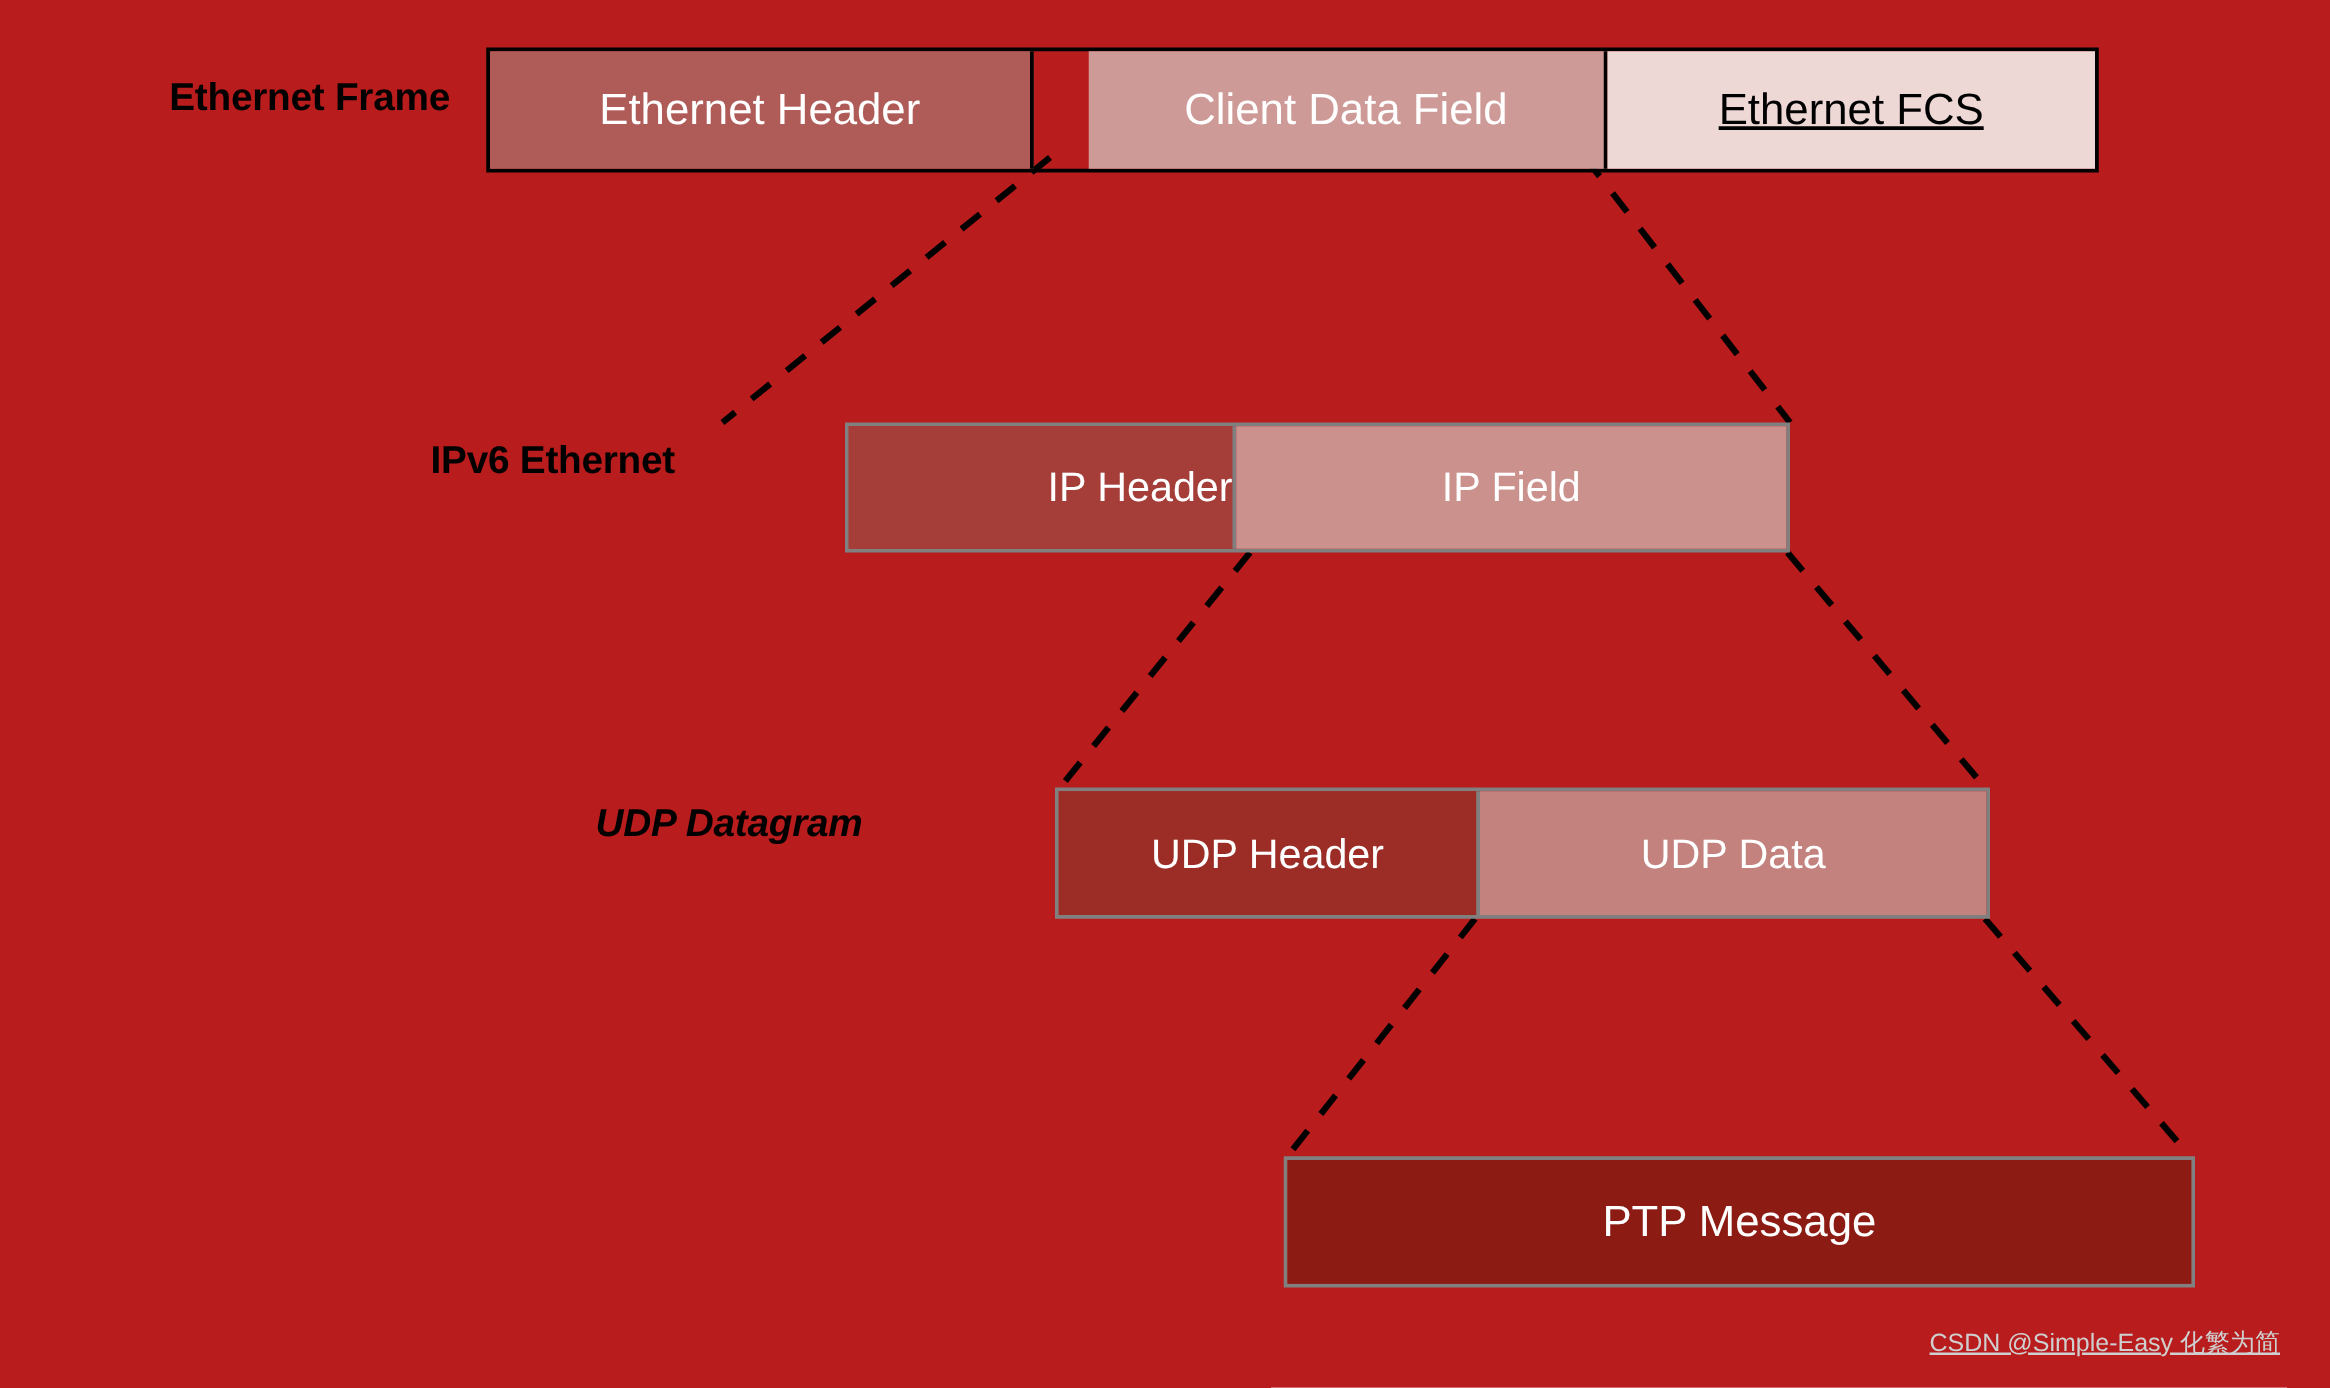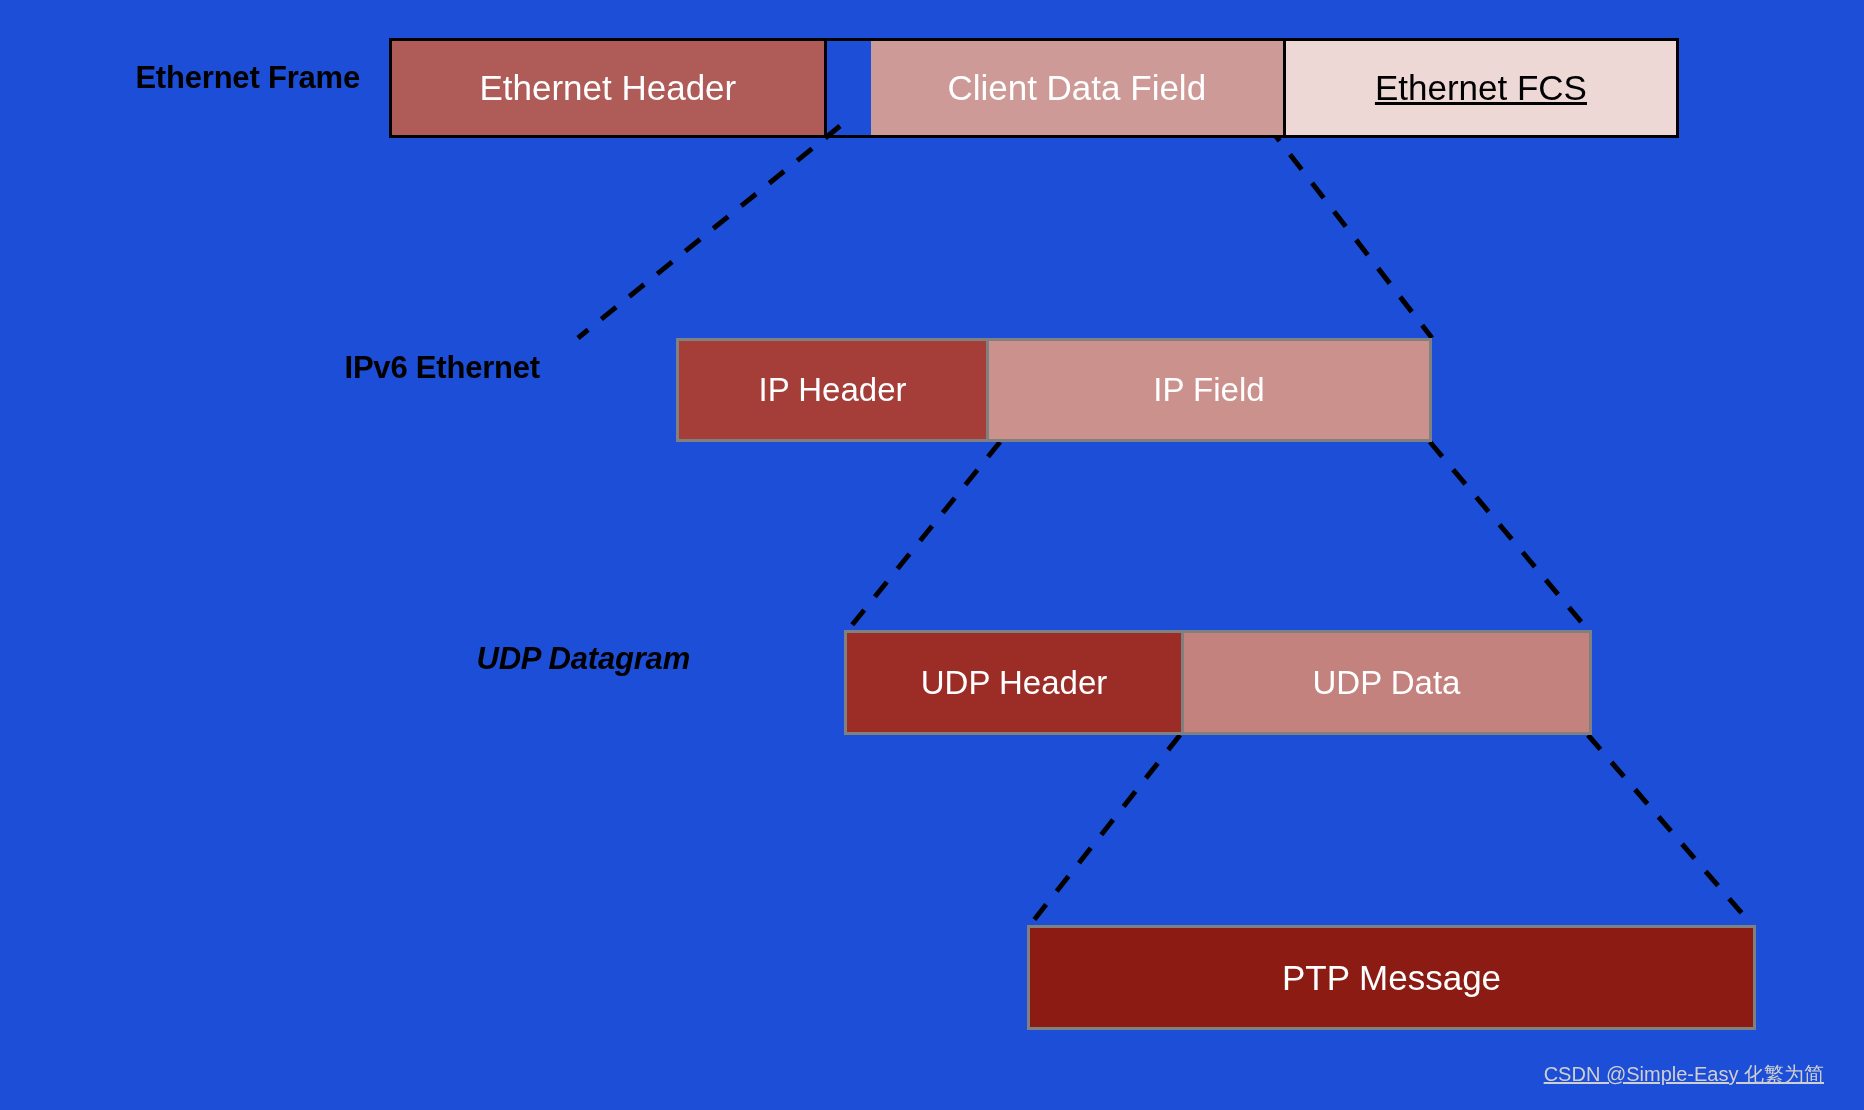--- a/index.html
+++ b/index.html
@@ -10,21 +10,21 @@
   body {
     width: 1864px;
     height: 1110px;
     font-family: "Liberation Sans", sans-serif;
     overflow: hidden;
   }
   #stage {
     position: relative;
     width: 1864px;
     height: 1110px;
-    background: #1d4ed8;
+    background: #b91c1c;
   }
   #connectors {
     position: absolute;
     left: 0; top: 0;
     width: 1864px;
     height: 1110px;
     pointer-events: none;
   }
 
   
@@ -114,21 +114,21 @@
       <span>Client Data Field</span>
     </div>
     <div class="seg" style="width:404px; background:#edd8d6; color:#000000;text-decoration:underline;">
       <span>Ethernet FCS</span>
     </div>
   </div>
 
   <div class="row-label" style="left:200px; top:350px; width:340px; font-size:31px;">IPv6 Ethernet</div>
 
   <div class="band gray" style="left:676px; top:338px; width:756px; height:104px;">
-    <div class="seg" style="width:310px; background:#a53e39; color:#ffffff;">
+    <div class="seg" style="width:310px; background:#a53e39; color:#ffffff;justify-content:flex-end;">
       <span>IP Header</span>
     </div>
     <div class="seg" style="width:440px; background:#cb918d; color:#ffffff;">
       <span>IP Field</span>
     </div>
   </div>
 
   <div class="row-label" style="left:350px; top:641px; width:340px; font-size:31px;font-style:italic;">UDP Datagram</div>
 
   <div class="band gray" style="left:1027px; top:925px; width:729px; height:105px;">

